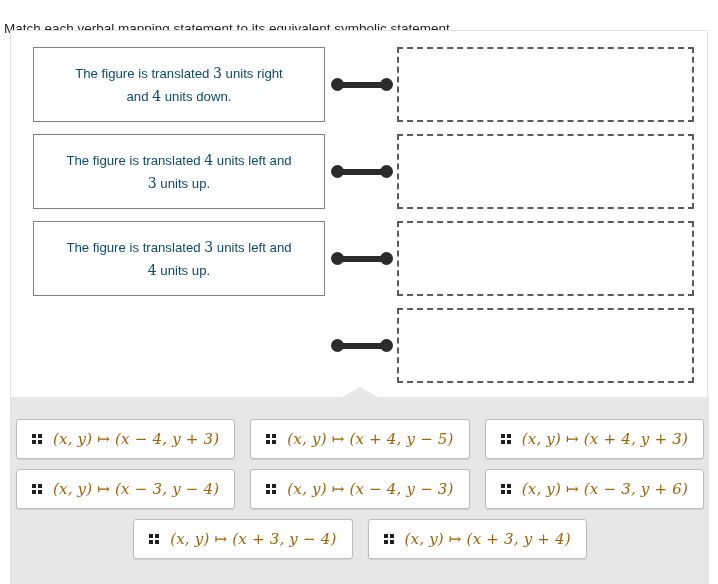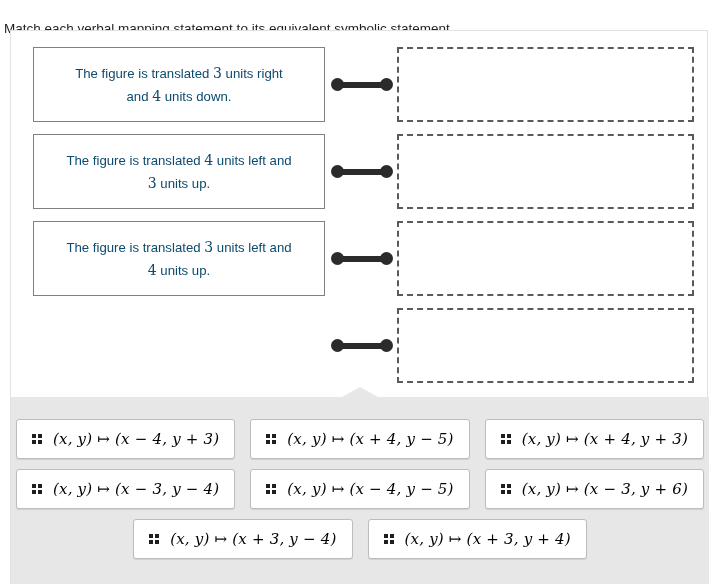--- a/index.html
+++ b/index.html
@@ -170,21 +170,21 @@
     display: block;
     width: 4px;
     height: 4px;
     background: #1e1e1e;
   }
   .formula {
     font-family: "DejaVu Serif", serif;
     font-size: 15px;
     font-style: italic;
     white-space: nowrap;
-    color: #000000;
+    color: #a16207;
     letter-spacing: 0.2px;
     text-align: center;
   }
 </style>
 </head>
 <body>
 
 <div id="prompt">Match each verbal mapping statement to its equivalent symbolic statement.</div>
 
 <div id="panel">
@@ -290,21 +290,21 @@
           </span>
         <span class="formula">(x, y) ↦ (x − 3, y − 4)</span>
       </div>
       <div class="tile">
         <span class="grip">
             <i></i>
             <i></i>
             <i></i>
             <i></i>
           </span>
-        <span class="formula">(x, y) ↦ (x − 4, y − 5)</span>
+        <span class="formula">(x, y) ↦ (x − 4, y − 3)</span>
       </div>
       <div class="tile">
         <span class="grip">
             <i></i>
             <i></i>
             <i></i>
             <i></i>
           </span>
         <span class="formula">(x, y) ↦ (x − 3, y + 6)</span>
       </div>

